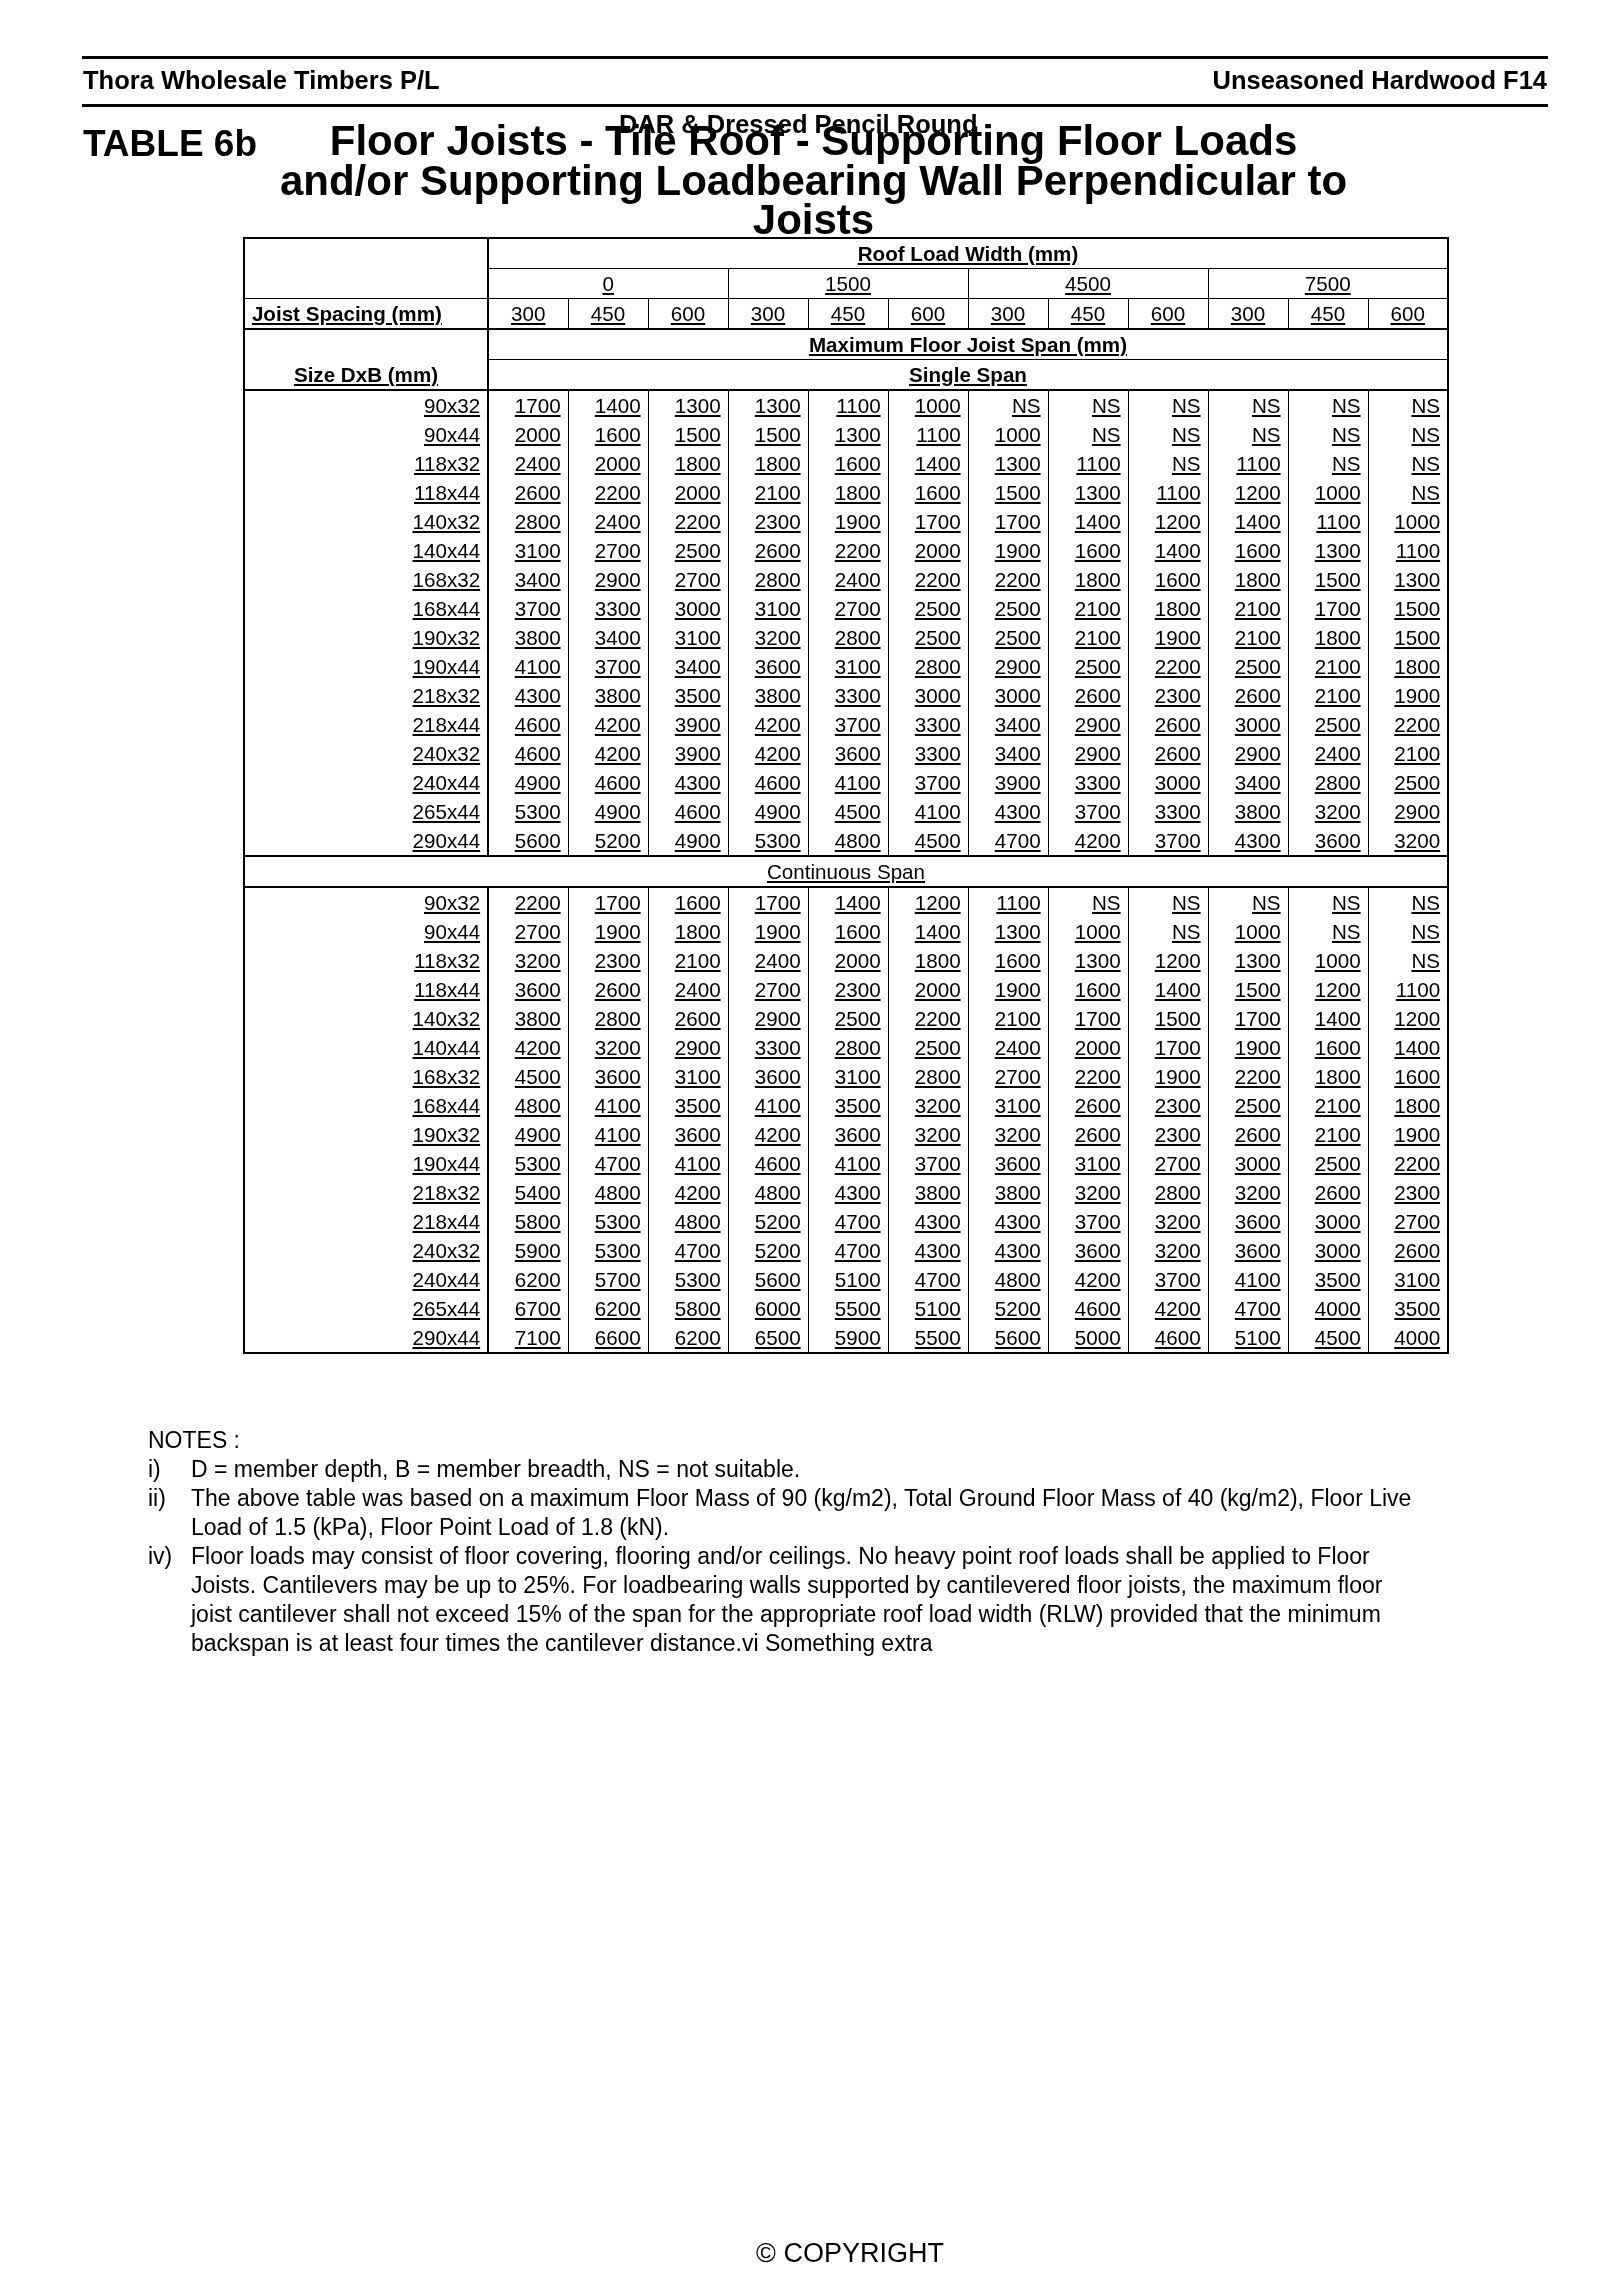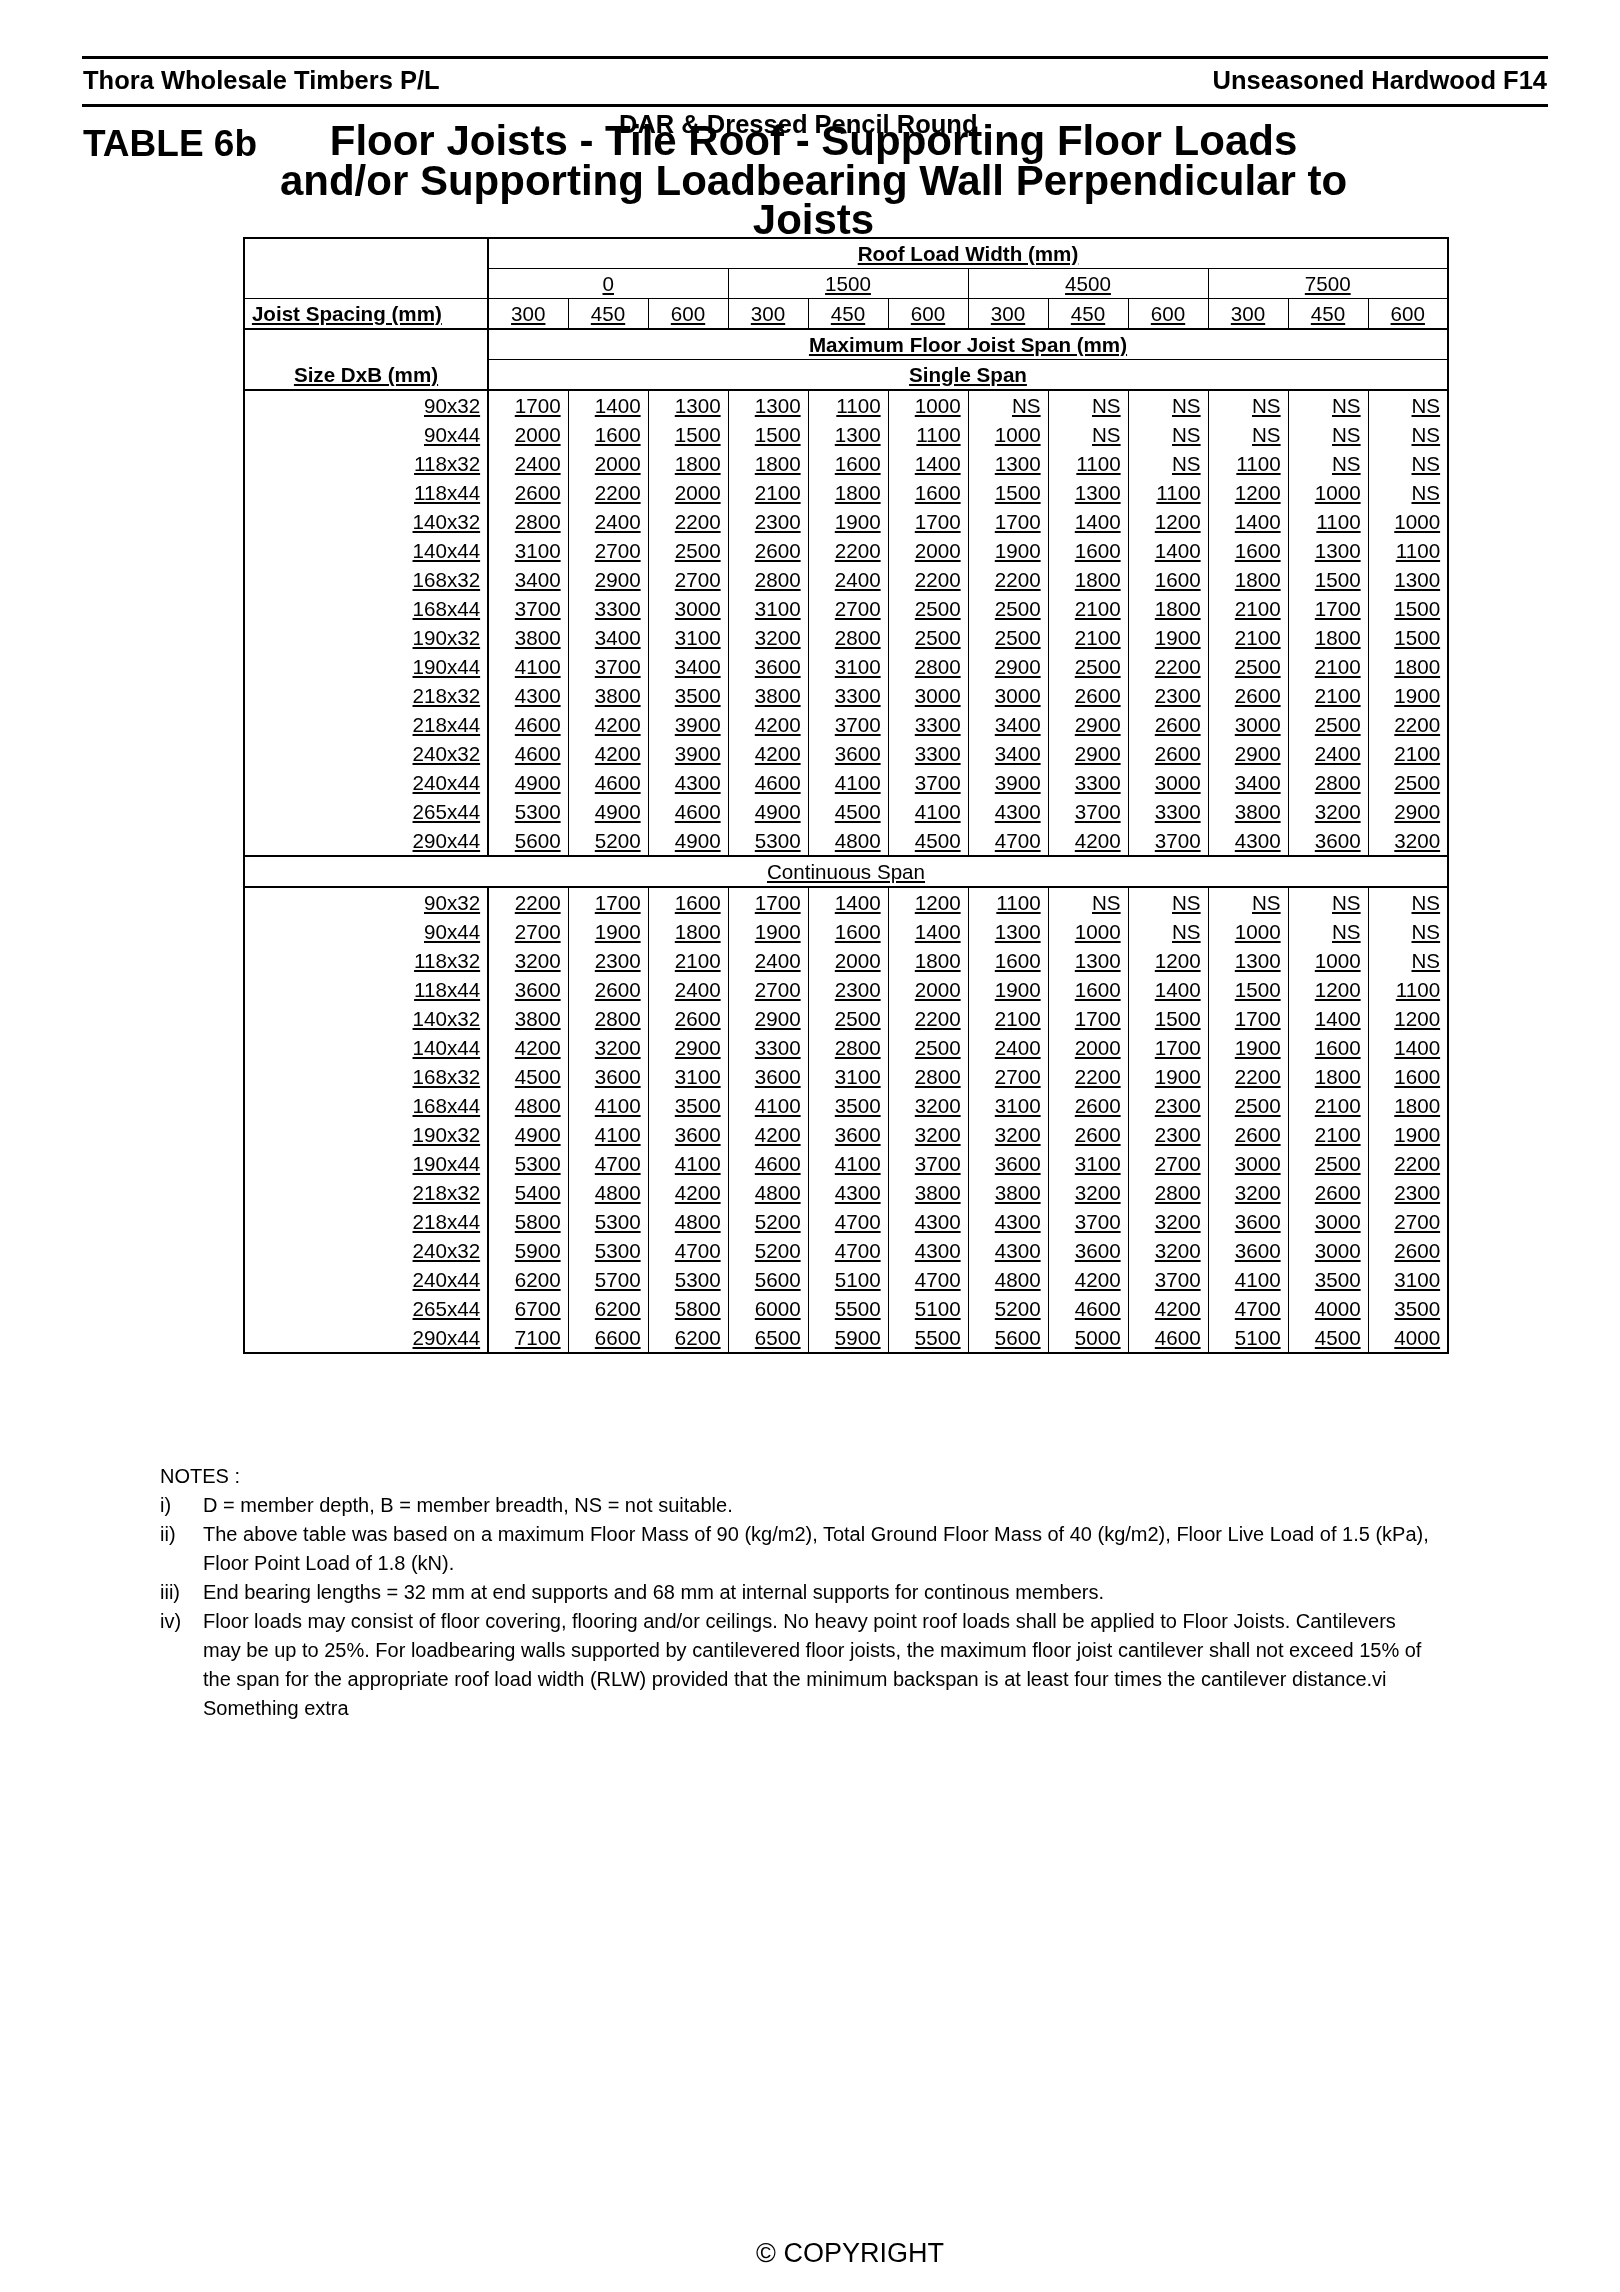--- a/index.html
+++ b/index.html
@@ -20,21 +20,21 @@
   table.spans td { height: 29px; padding: 0 6.9px; line-height: 28px; white-space: nowrap; }
   .lbl { width: 229px; text-align: right; border-right: 2.9px solid #000; }
   .lbl-left { text-align: left; font-weight: bold; }
   .num { text-align: right; border-left: 1px solid #000; }
   .num-first { border-left: none; }
   .ctr { text-align: center; }
   .bold { font-weight: bold; }
   .bt { border-top: 1px solid #000; }
   .bt3 { border-top: 2.9px solid #000; }
   .bl { border-left: 1px solid #000; }
-  .notes { position: absolute; left: 160px; top: 1426px; width: 1274px; font-size: 20px; line-height: 29px; margin-top: 36px; }
+  .notes { position: absolute; left: 148px; top: 1426px; width: 1274px; font-size: 23px; line-height: 29px; }
   .note-row { display: flex; }
   .note-num { width: 43px; flex: none; }
   .note-text { flex: 1; }
   .copyright { position: absolute; left: 0; width: 1620px; top: 2238px; text-align: center; font-size: 27px; margin-left: 40px; }
 </style>
 </head>
 <body>
 
 <div class="rule" style="top:56px;"></div>
 <div class="hdr-text" style="left:83px;">Thora Wholesale Timbers P/L</div>
@@ -593,24 +593,20 @@
   <div id="notes-list">
       <div class="note-row">
         <div class="note-num">i)</div>
         <div class="note-text">D = member depth,    B = member breadth,    NS = not suitable.</div>
       </div>
       <div class="note-row">
         <div class="note-num">ii)</div>
         <div class="note-text">The above table was based on a maximum Floor Mass of 90 (kg/m2), Total Ground Floor Mass of 40 (kg/m2), Floor Live Load of 1.5 (kPa), Floor Point Load of 1.8 (kN).</div>
       </div>
       <div class="note-row">
-        <div class="note-num">iii)</div>
-        <div class="note-text">End bearing lengths = 32 mm at end supports and 68 mm at internal supports for continous members.</div>
-      </div>
-      <div class="note-row">
         <div class="note-num">iv)</div>
         <div class="note-text">Floor loads may consist of floor covering, flooring and/or ceilings. No heavy point roof loads shall be applied to Floor Joists. Cantilevers may be up to 25%. For loadbearing walls supported by cantilevered floor joists, the maximum floor joist cantilever shall not exceed 15% of the span for the appropriate roof load width (RLW) provided that the minimum backspan is at least four times the cantilever distance.vi Something extra</div>
       </div>
     </div>
 </div>
 
 <div class="copyright">© COPYRIGHT</div>
 
 
 </body></html>

